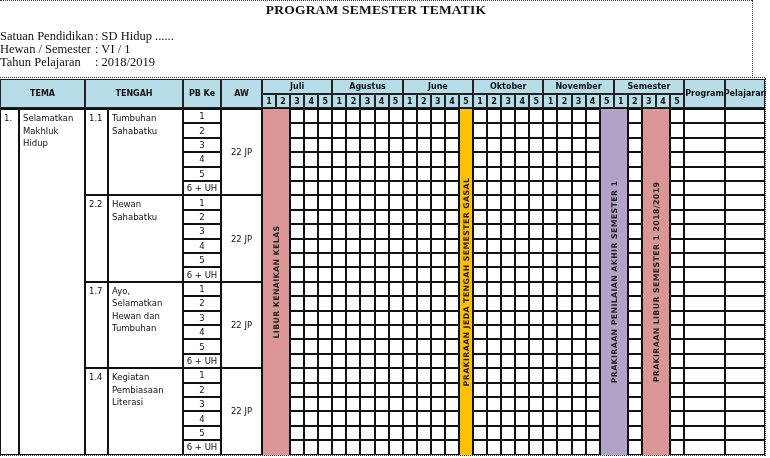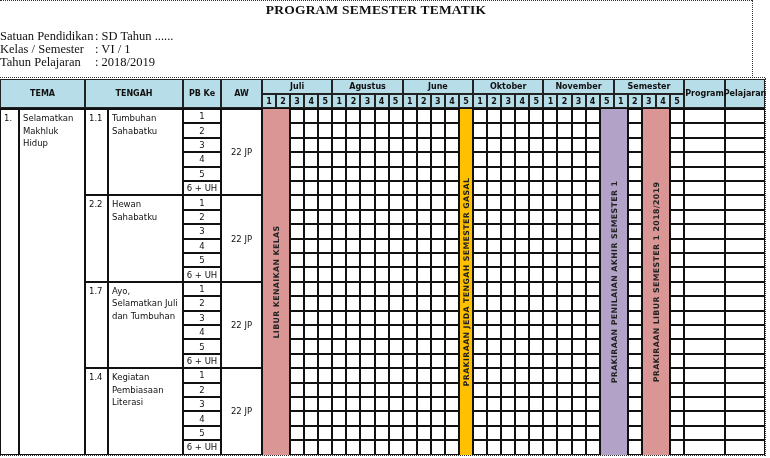--- a/index.html
+++ b/index.html
@@ -30,24 +30,24 @@
 <div class="dotted-top"></div>
 <div class="dotted-right"></div>
 <div class="dotted-mid"></div>
 <div class="dotted-right2"></div>
 <div class="dotted-bottom"></div>
 
 <div class="title">PROGRAM SEMESTER TEMATIK</div>
 
 <div class="info" style="top:29px;">
   <span class="lbl">Satuan Pendidikan</span>
-  <span class="val">: SD Tahun ......</span>
+  <span class="val">: SD Hidup ......</span>
 </div>
 <div class="info" style="top:42px;">
-  <span class="lbl">Kelas / Semester</span>
+  <span class="lbl">Hewan / Semester</span>
   <span class="val">: VI / 1</span>
 </div>
 <div class="info" style="top:55px;">
   <span class="lbl">Tahun Pelajaran</span>
   <span class="val">: 2018/2019</span>
 </div>
 
 <div class="grid" id="grid">
     <div class="cell hdr" style="left: 0px; top: 0px; width: 85px; height: 29px;">TEMA</div>
     <div class="cell hdr" style="left: 85px; top: 0px; width: 98px; height: 29px;">TENGAH</div>
@@ -490,21 +490,21 @@
     <div class="cell b" style="left: 585.61px; top: 188.4px; width: 14.07px; height: 14.4px;"></div>
     <div class="cell b" style="left: 599.68px; top: 188.4px; width: 14.07px; height: 14.4px;"></div>
     <div class="cell b" style="left: 613.75px; top: 188.4px; width: 14.07px; height: 14.4px;"></div>
     <div class="cell b" style="left: 627.82px; top: 188.4px; width: 14.07px; height: 14.4px;"></div>
     <div class="cell b" style="left: 641.89px; top: 188.4px; width: 14.07px; height: 14.4px;"></div>
     <div class="cell b" style="left: 655.96px; top: 188.4px; width: 14.07px; height: 14.4px;"></div>
     <div class="cell b" style="left: 670.03px; top: 188.4px; width: 14.07px; height: 14.4px;"></div>
     <div class="cell b" style="left: 684px; top: 188.4px; width: 41px; height: 14.4px;"></div>
     <div class="cell b" style="left: 725px; top: 188.4px; width: 40px; height: 14.4px;"></div>
     <div class="cell b txt" style="left: 85px; top: 202.8px; width: 23px; height: 86.4px;">1.7</div>
-    <div class="cell b txt" style="left: 108px; top: 202.8px; width: 75px; height: 86.4px; line-height: 12.5px; padding-top: 2px;">Ayo, Selamatkan Juli dan Tumbuhan</div>
+    <div class="cell b txt" style="left: 108px; top: 202.8px; width: 75px; height: 86.4px; line-height: 12.5px; padding-top: 2px;">Ayo, Selamatkan Hewan dan Tumbuhan</div>
     <div class="cell b center" style="left: 221px; top: 202.8px; width: 41px; height: 86.4px;">22 JP</div>
     <div class="cell b center" style="left: 183px; top: 202.8px; width: 38px; height: 14.4px;">1</div>
     <div class="cell b" style="left: 262px; top: 202.8px; width: 14.07px; height: 14.4px;"></div>
     <div class="cell b" style="left: 276.07px; top: 202.8px; width: 14.07px; height: 14.4px;"></div>
     <div class="cell b" style="left: 290.14px; top: 202.8px; width: 14.07px; height: 14.4px;"></div>
     <div class="cell b" style="left: 304.21px; top: 202.8px; width: 14.07px; height: 14.4px;"></div>
     <div class="cell b" style="left: 318.28px; top: 202.8px; width: 14.07px; height: 14.4px;"></div>
     <div class="cell b" style="left: 332.35px; top: 202.8px; width: 14.07px; height: 14.4px;"></div>
     <div class="cell b" style="left: 346.42px; top: 202.8px; width: 14.07px; height: 14.4px;"></div>
     <div class="cell b" style="left: 360.49px; top: 202.8px; width: 14.07px; height: 14.4px;"></div>

